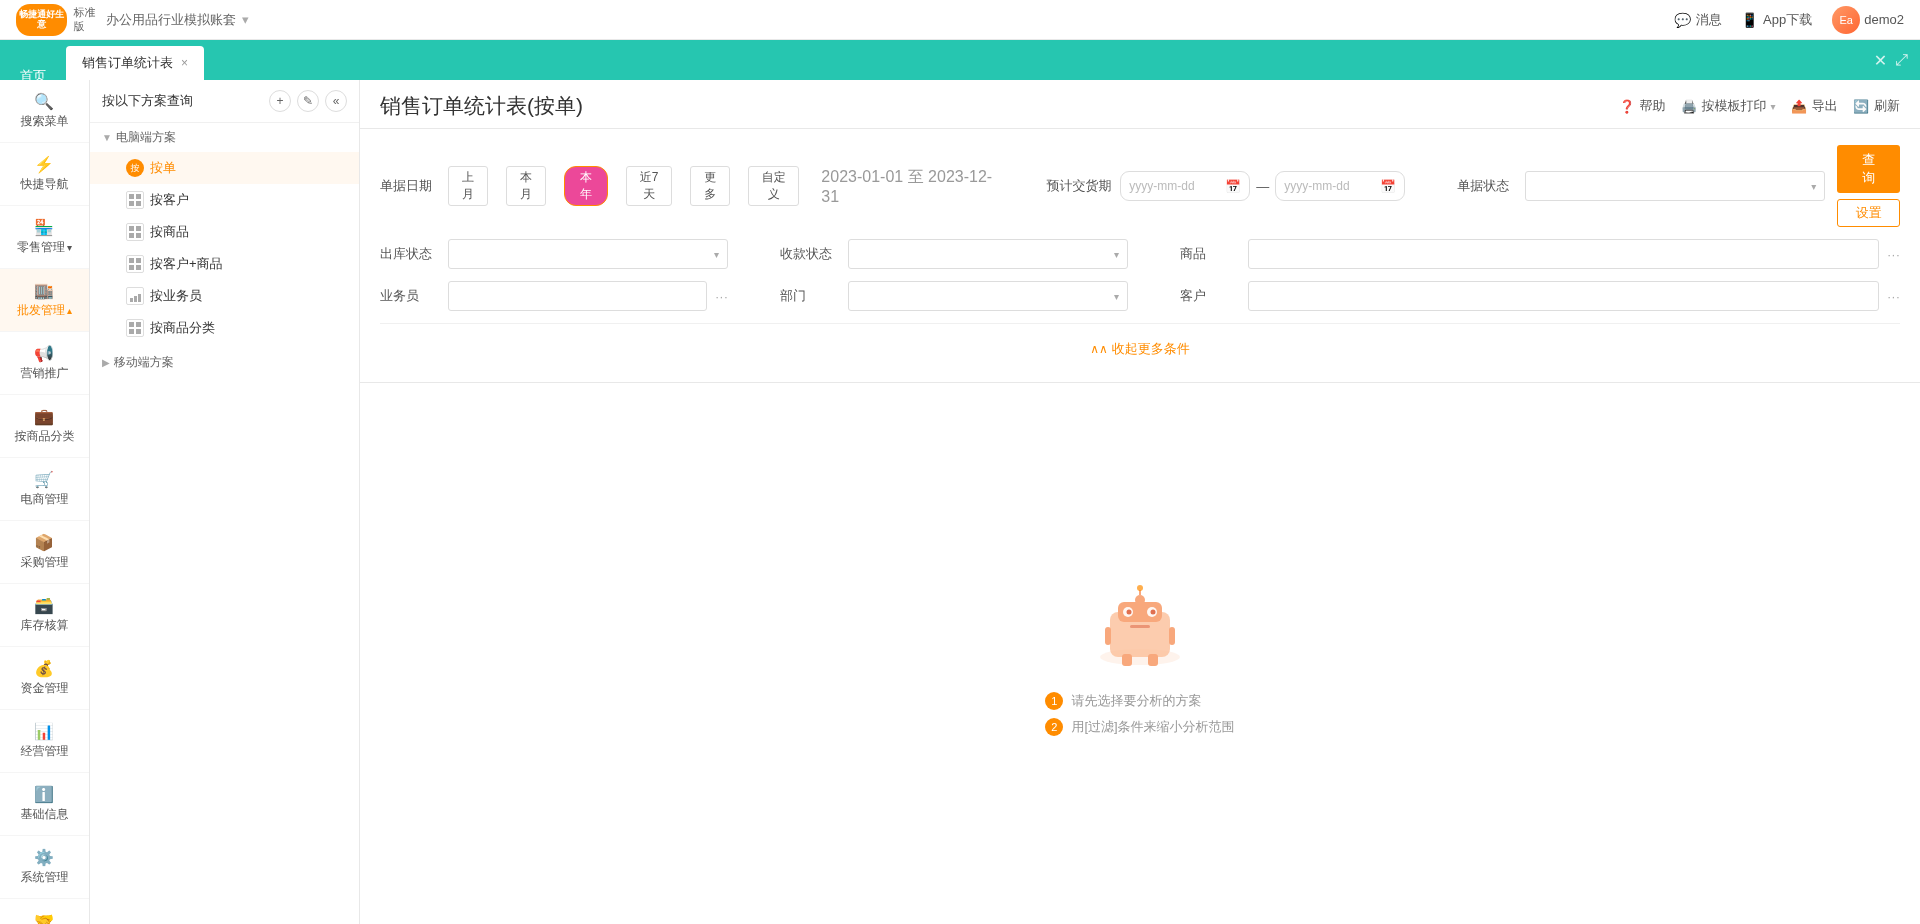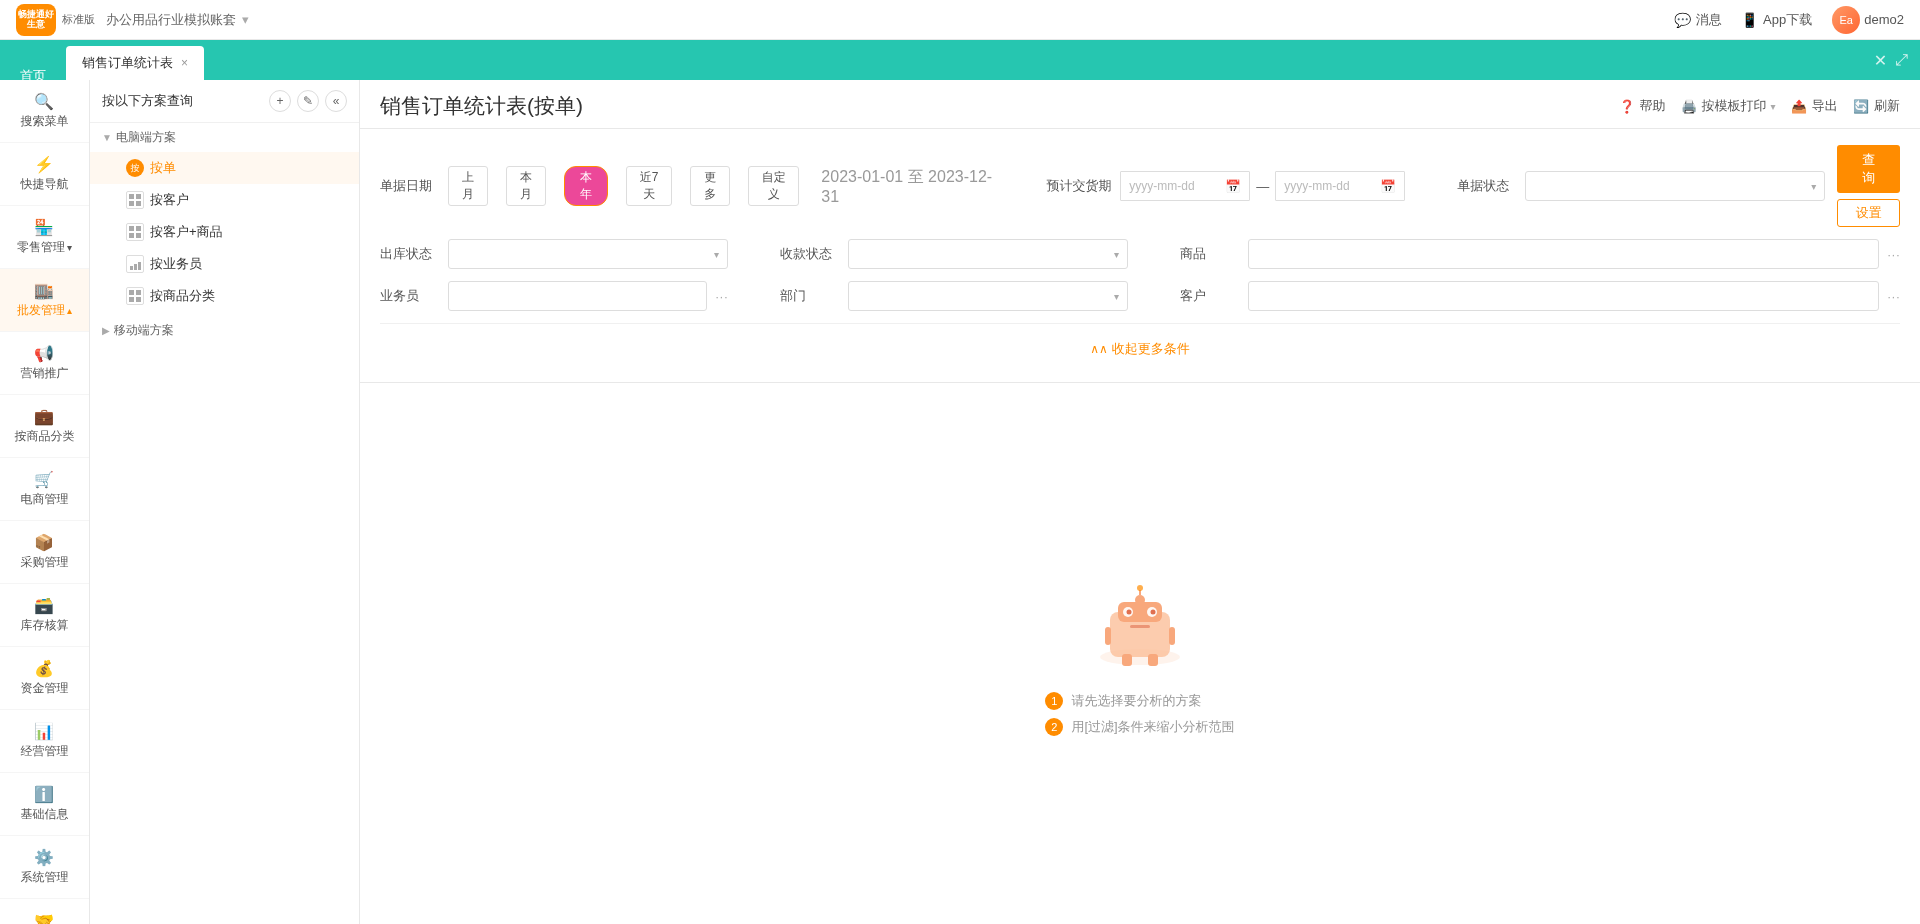--- a/index.html
+++ b/index.html
@@ -1,21 +1,21 @@
 <!DOCTYPE html>
 <html><head>
   <meta charset="utf-8">
   <style>
     * { margin: 0; padding: 0; box-sizing: border-box; }
     body { font-family: 'Microsoft YaHei', sans-serif; font-size: 13px; background: #f5f5f5; color: #333; width: 1920px; height: 924px; overflow: hidden; display: flex; flex-direction: column; }
 
     
     .top-bar { height: 40px; background: #fff; display: flex; align-items: center; padding: 0 16px; border-bottom: 1px solid #e8e8e8; flex-shrink: 0; }
     .logo-area { display: flex; align-items: center; gap: 6px; width: 90px; }
-    .logo-icon { width: 40px; height: 32px; background: #ff8c00; border-radius: 8px; display: flex; align-items: center; justify-content: center; color: #fff; font-size: 10px; font-weight: bold; }
+    .logo-icon { width: 52px; height: 32px; background: #ff8c00; border-radius: 14px; display: flex; align-items: center; justify-content: center; color: #fff; font-size: 10px; font-weight: bold; }
     .logo-text { font-size: 11px; color: #666; line-height: 1.2; }
     .breadcrumb-area { display: flex; align-items: center; gap: 6px; color: #666; font-size: 13px; }
     .top-bar-right { margin-left: auto; display: flex; align-items: center; gap: 20px; color: #555; font-size: 13px; }
     .top-bar-right-item { display: flex; align-items: center; gap: 4px; cursor: pointer; }
     .avatar { width: 28px; height: 28px; border-radius: 50%; background: linear-gradient(135deg, #ff9966, #ff6633); display: flex; align-items: center; justify-content: center; color: #fff; font-size: 11px; }
 
     
     .tab-bar { height: 40px; background: #26c6b0; display: flex; align-items: center; padding: 0 0; flex-shrink: 0; }
     .tab-home { padding: 16px 20px; height: 40px; line-height: 40px; color: #fff; cursor: pointer; font-size: 13px; }
     .tab-active { background: #fff; color: #333; height: 34px; line-height: 34px; margin-top: 6px; border-radius: 4px 4px 0 0; padding: 0 16px; display: flex; align-items: center; gap: 8px; font-size: 13px; cursor: pointer; }
@@ -63,21 +63,21 @@
     .date-btn { padding: 2px 8px; border: 1px solid #ddd; border-radius: 3px; cursor: pointer; font-size: 12px; color: #555; background: #fff; }
     .date-btn-active { background: #ec4899; color: #fff; border-color: #ff8c00; border-radius: 12px; padding: 2px 10px; }
     .date-range-text { font-size: 16px; color: #999; margin-left: 4px; }
     .filter-input { height: 30px; border: 1px solid #ddd; border-radius: 3px; padding: 0 8px; font-size: 13px; color: #333; background: #fff; outline: none; }
     .filter-input::placeholder { color: #bbb; }
     .filter-select { height: 30px; border: 1px solid #ddd; border-radius: 3px; padding: 0 8px; font-size: 13px; color: #555; background: #fff; cursor: pointer; min-width: 160px; display: flex; align-items: center; justify-content: space-between; }
     .filter-select-wide { min-width: 300px; }
     .select-arrow { color: #aaa; font-size: 10px; }
     .filter-dots { color: #aaa; cursor: pointer; margin-left: 4px; }
     .date-input-group { display: flex; align-items: center; gap: 6px; }
-    .date-input { height: 30px; border: 1px solid #ddd; border-radius: 1px; padding: 0 8px; font-size: 13px; color: #bbb; min-width: 130px; display: flex; align-items: center; gap: 6px; }
+    .date-input { height: 30px; border: 1px solid #ddd; border-radius: 9px; padding: 0 8px; font-size: 13px; color: #bbb; min-width: 130px; display: flex; align-items: center; gap: 6px; }
     .date-dash { color: #555; }
     .collapse-btn { display: flex; align-items: center; gap: 4px; color: #ff8c00; font-size: 13px; cursor: pointer; justify-content: center; padding: 8px; }
     .btn-query { background: #ff8c00; color: #fff; border: none; border-radius: 3px; padding: 6px 20px; font-size: 13px; cursor: pointer; }
     .btn-settings { background: #fff; color: #ff8c00; border: 1px solid #ff8c00; border-radius: 3px; padding: 4px 14px; font-size: 13px; cursor: pointer; }
     .filter-container { position: relative; }
 
     
     .empty-state { flex: 1; display: flex; flex-direction: column; align-items: center; justify-content: center; background: #fff; }
     .empty-icon { width: 120px; height: 100px; margin-bottom: 20px; }
     .empty-tips { display: flex; flex-direction: column; gap: 8px; }
@@ -223,20 +223,29 @@
         <span>按单</span>
       </div>
       <div class="tree-item tree-child">
         <div class="tree-child-icon" style="display:grid;grid-template-columns:1fr 1fr;gap:1px;padding:2px;">
           <div style="background:#aaa;width:5px;height:5px;"></div>
             <div style="background:#aaa;width:5px;height:5px;"></div>
           <div style="background:#aaa;width:5px;height:5px;"></div>
             <div style="background:#aaa;width:5px;height:5px;"></div>
         </div>
         <span>按客户</span>
+      </div>
+      <div class="tree-item tree-child">
+        <div class="tree-child-icon" style="display:grid;grid-template-columns:1fr 1fr;gap:1px;padding:2px;">
+          <div style="background:#aaa;width:5px;height:5px;"></div>
+            <div style="background:#aaa;width:5px;height:5px;"></div>
+          <div style="background:#aaa;width:5px;height:5px;"></div>
+            <div style="background:#aaa;width:5px;height:5px;"></div>
+        </div>
+        <span>按商品</span>
       </div>
       <div class="tree-item tree-child">
         <div class="tree-child-icon" style="display:grid;grid-template-columns:1fr 1fr;gap:1px;padding:2px;">
           <div style="background:#aaa;width:5px;height:5px;"></div>
             <div style="background:#aaa;width:5px;height:5px;"></div>
           <div style="background:#aaa;width:5px;height:5px;"></div>
             <div style="background:#aaa;width:5px;height:5px;"></div>
         </div>
         <span>按客户+商品</span>
       </div>

